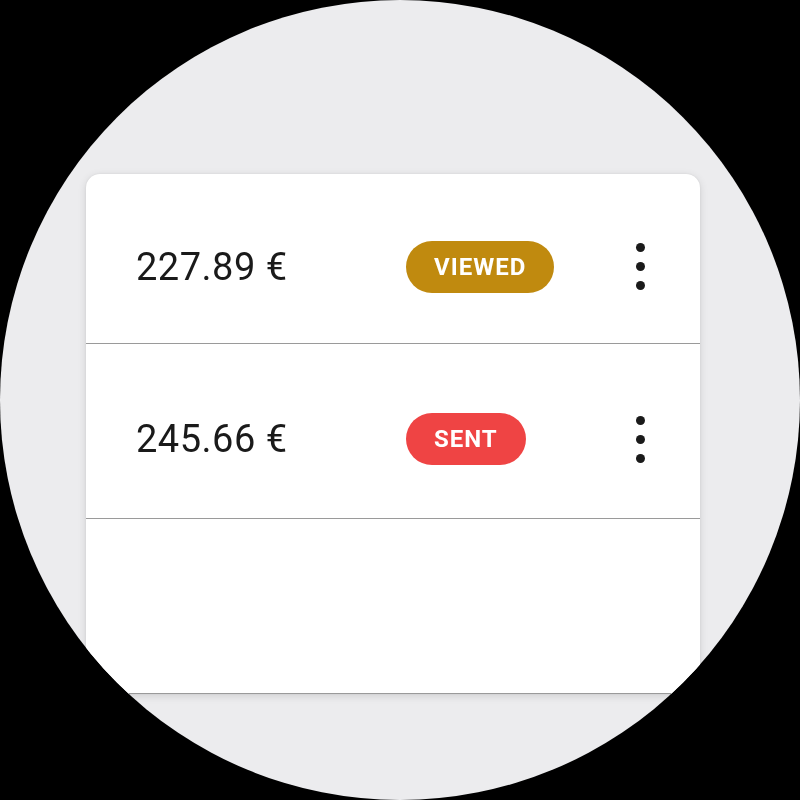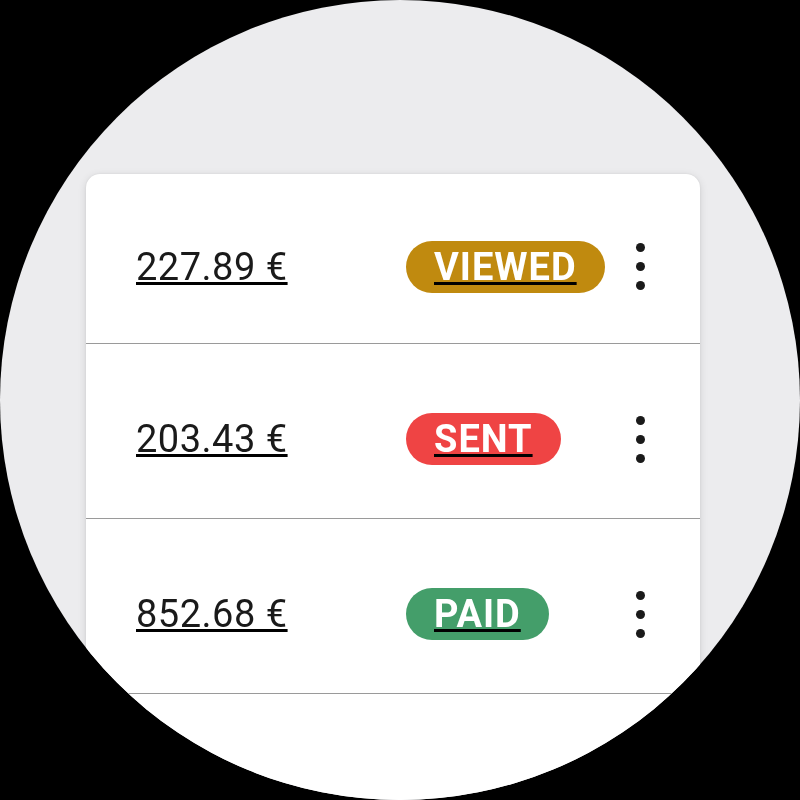--- a/index.html
+++ b/index.html
@@ -33,41 +33,40 @@
       background: #ffffff;
       border-radius: 14px 14px 0 0;
       box-shadow: 0 2px 8px rgba(0,0,0,0.12), 0 0 2px rgba(0,0,0,0.08);
     }
     .row {
       display: flex;
       align-items: center;
       height: 175px;
       border-bottom: 1px solid #9a9a9a;
       padding: 16px 40px 0 50px;
-      text-decoration: underline;
     }
     .row:first-child {
       height: 170px;
     }
     .amount {
       font-size: 38px;
       font-weight: 400;
       color: #1a1a1a;
       letter-spacing: 0.5px;
       flex: 0 0 auto;
       width: 270px;
     }
     .badge {
       display: inline-flex;
       align-items: center;
       justify-content: center;
       height: 52px;
       padding: 0 28px;
       border-radius: 26px;
-      font-size: 38px;
+      font-size: 24px;
       font-weight: 700;
       letter-spacing: 1px;
       color: #ffffff;
       flex: 0 0 auto;
     }
     .badge-viewed {
       background: #c08a0f;
     }
     .badge-sent {
       background: #ef4444;
@@ -109,37 +108,27 @@
       <span class="badge badge-viewed">VIEWED</span>
       <span class="spacer"></span>
       <button class="more-button">
         <span class="dot"></span>
         <span class="dot"></span>
         <span class="dot"></span>
       </button>
     </div>
 
     <div class="row">
-      <span class="amount">203.43 €</span>
+      <span class="amount">245.66 €</span>
       <span class="badge badge-sent">SENT</span>
       <span class="spacer"></span>
       <button class="more-button">
         <span class="dot"></span>
         <span class="dot"></span>
         <span class="dot"></span>
       </button>
     </div>
 
-    <div class="row">
-      <span class="amount">852.68 €</span>
-      <span class="badge badge-paid">PAID</span>
-      <span class="spacer"></span>
-      <button class="more-button">
-        <span class="dot"></span>
-        <span class="dot"></span>
-        <span class="dot"></span>
-      </button>
-    </div>
 
     <div class="row"></div>
 
   </div>
 </div>
 
 </body></html>

